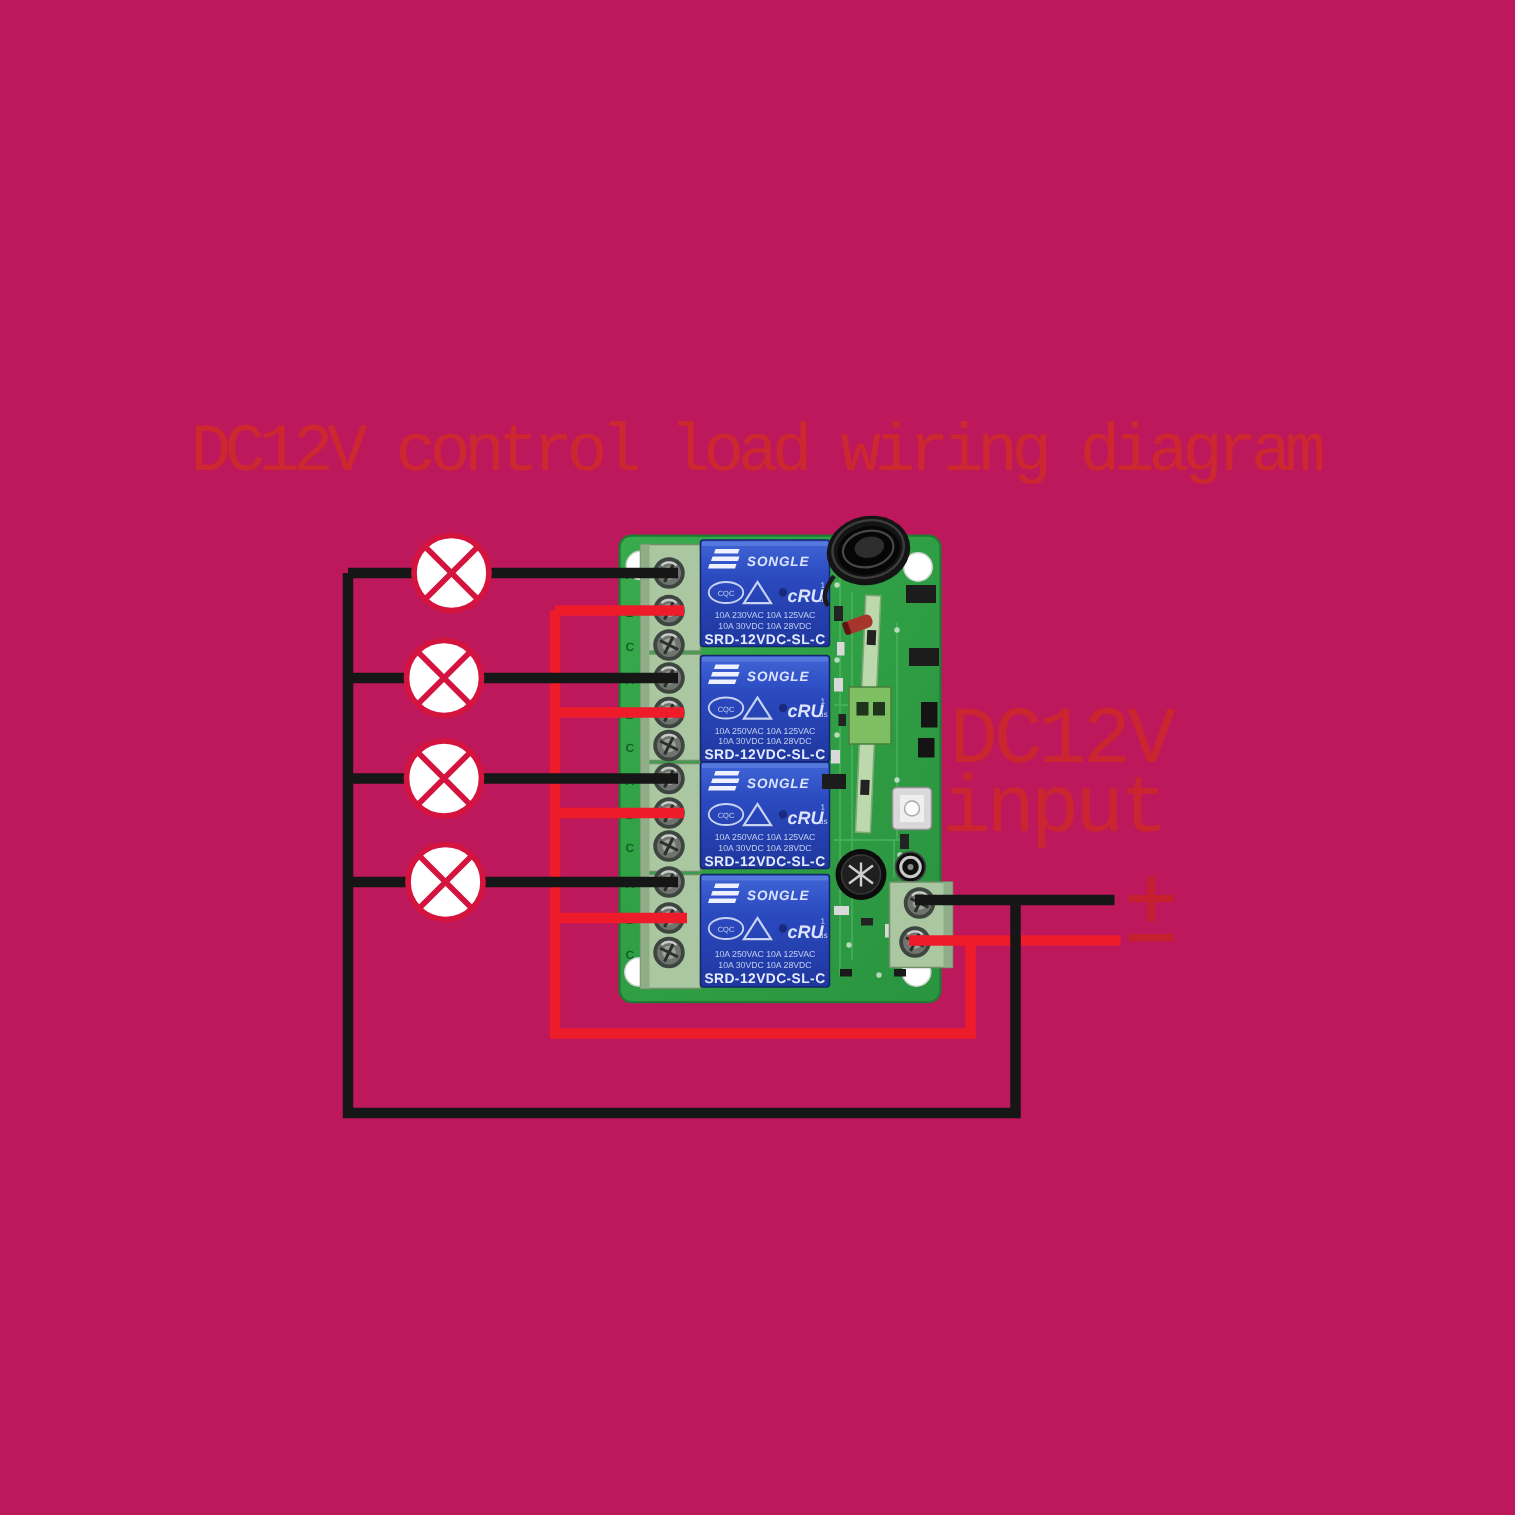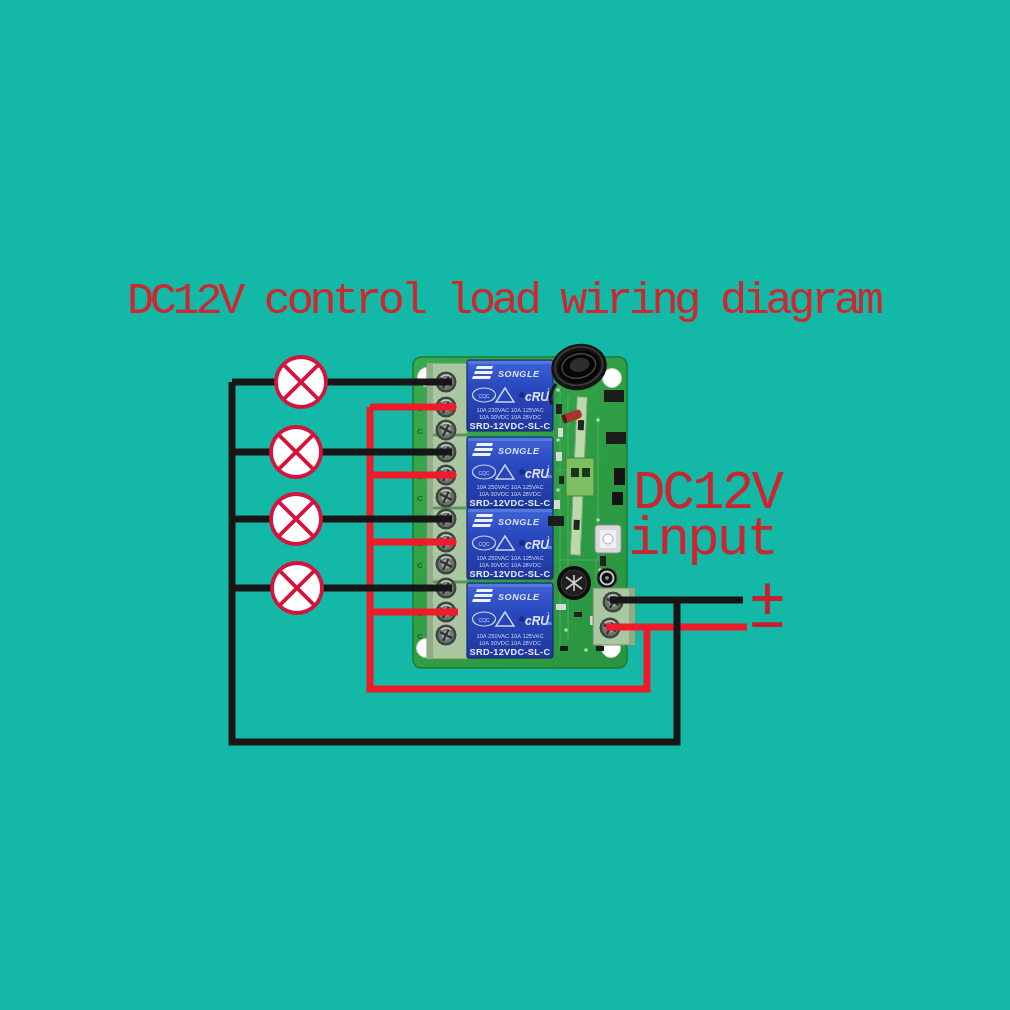--- a/index.html
+++ b/index.html
@@ -1,16 +1,16 @@
 <!DOCTYPE html>
 <html><head>
 <meta charset="utf-8">
 <style>
   html,body{margin:0;padding:0;background:#ffffff;}
-  .stage{position:relative;width:1010px;height:1010px;background:#14b8a6;overflow:hidden;
+  .stage{position:relative;width:1010px;height:1010px;background:#be185d;overflow:hidden;
          font-family:"Liberation Sans",sans-serif;}
   svg{position:absolute;left:0;top:0;}
   text{user-select:none;}
   .title-text{font-family:"Liberation Mono","DejaVu Sans Mono",monospace;font-size:45px;
               letter-spacing:-4.2px;fill:#cd2730;}
   .input-text{font-family:"Liberation Mono","DejaVu Sans Mono",monospace;font-size:54px;
               letter-spacing:-2.8px;fill:#cb2530;}
   .pm-text{font-family:"DejaVu Sans Mono",monospace;font-size:58px;fill:#c6202e;}
   .relay-brand{font-family:"Liberation Sans",sans-serif;font-size:9px;font-style:italic;
                font-weight:bold;fill:#dce4ff;letter-spacing:.6px;}

